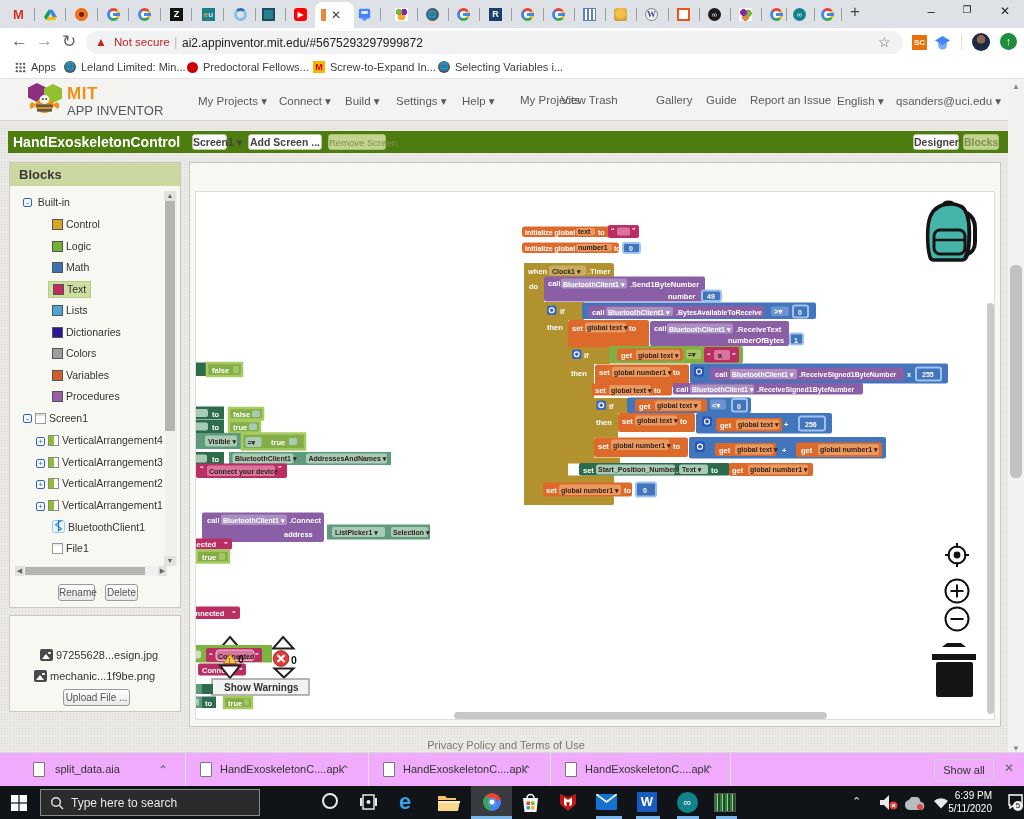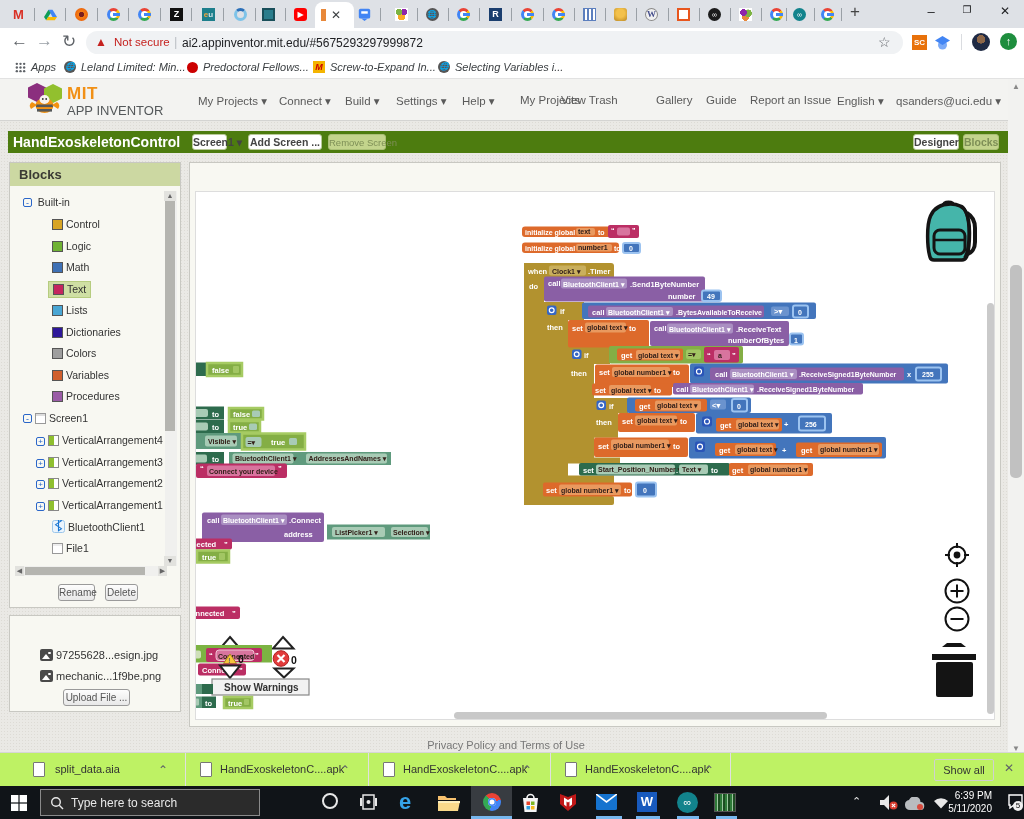--- a/index.html
+++ b/index.html
@@ -15,21 +15,21 @@
 .gg::after{content:"";position:absolute;left:3px;top:3px;width:7px;height:7px;border-radius:50%;background:#fff;}
 .gg::before{content:"";position:absolute;left:6px;top:5px;width:7px;height:3px;background:#4285f4;z-index:2;}
 #activetab{position:absolute;left:315px;top:2px;width:39px;height:26px;background:#fff;border-radius:8px 8px 0 0;}
 .winctl{position:absolute;top:4px;color:#202124;font-size:13px;width:20px;text-align:center;}
 
 #toolbar{left:0;top:28px;width:1024px;height:29px;background:#ffffff;}
 .navic{position:absolute;top:3px;color:#5f6368;font-size:17px;}
 #omni{position:absolute;left:86px;top:3px;width:817px;height:23px;background:#f0f2f4;border-radius:12px;}
 
 #bookmarks{left:0;top:57px;width:1024px;height:22px;background:#ffffff;border-bottom:1px solid #e2e2e2;}
-.bm{position:absolute;top:4px;font-size:11px;color:#3c4043;font-style:italic;}
+.bm{position:absolute;top:4px;font-size:11px;color:#3c4043;}
 
 #aihead{left:0;top:79px;width:1024px;height:42px;background:#f3f3f1;border-bottom:1px solid #d4d4d2;}
 .menu{position:absolute;top:15px;font-size:11.5px;color:#5a5a5a;}
 
 #greenbar{z-index:1;left:8px;top:131px;width:1000px;height:22px;background:#4d7c0f;}
 .gbtn{position:absolute;top:3px;height:16px;background:#fff;border:1px solid #b9c99a;border-radius:3px;font-size:10.5px;font-weight:bold;color:#444;text-align:center;line-height:15px;white-space:nowrap;}
 
 .panel{position:absolute;background:#f8f8f2;border:1px solid #c8c8c2;z-index:1;}
 .phead{position:absolute;left:0;top:0;width:100%;height:23px;background:#ccd8a2;color:#3a3a34;font-weight:bold;font-size:13px;line-height:23px;padding-left:9px;}
 .trow{position:absolute;font-size:10.5px;color:#333;white-space:nowrap;}
@@ -37,21 +37,21 @@
 .grybtn{position:absolute;height:17px;background:linear-gradient(#fdfdfd,#e8e8e8);border:1px solid #9a9a9a;border-radius:3px;font-size:10px;color:#555;text-align:center;line-height:15px;white-space:nowrap;}
 .vaplus{display:inline-block;width:9px;height:9px;border:1px solid #2a66c9;border-radius:2px;color:#2a66c9;font-size:8px;line-height:8px;text-align:center;vertical-align:0px;}
 .vaico{display:inline-block;width:11px;height:11px;border:1px solid #888;background:linear-gradient(90deg,#8fbf2f 0 5px,#fff 5px);vertical-align:-2px;margin-right:3px;}
 .imgico{display:inline-block;position:relative;width:13px;height:12px;background:#4a4a4a;border-radius:2px;vertical-align:-2px;margin-right:3px;}
 .imgico::after{content:"";position:absolute;left:2px;bottom:2px;border-left:4.5px solid transparent;border-right:4.5px solid transparent;border-bottom:5px solid #fff;}
 .imgico::before{content:"";position:absolute;right:2.5px;top:2.5px;width:2.5px;height:2.5px;border-radius:50%;background:#fff;}
 
 .sbtrack{position:absolute;background:#f4f4f4;}
 .sbthumb{position:absolute;background:#c1c1c1;border-radius:5px;}
 
-#dlbar{left:0;top:752px;width:1024px;height:34px;background:#bef264;border-top:1px solid #d6d6d6;}
+#dlbar{left:0;top:752px;width:1024px;height:34px;background:#f0abfc;border-top:1px solid #d6d6d6;}
 .dlitem{position:absolute;top:7px;font-size:11px;color:#333;}
 .dlsep{position:absolute;top:0;width:1px;height:34px;background:#e0e0e0;}
 .dlico{position:absolute;top:9px;width:12px;height:15px;border:1.2px solid #777;border-radius:1px;background:#fff;}
 .dlchev{position:absolute;top:10px;color:#5f6368;font-size:12px;}
 
 #taskbar{left:0;top:786px;width:1024px;height:33px;background:#101418;}
 </style>
 </head>
 <body>
 <div id="root">
@@ -232,21 +232,21 @@
     <div style="position:absolute;left:154px;top:393px;width:12px;height:10px;background:#e2e2de;color:#666;font-size:7px;text-align:center;line-height:10px;">▼</div>
     <div class="sbtrack" style="left:5px;top:403px;width:152px;height:10px;background:#f0f0ee;"></div>
     <div class="sbthumb" style="left:15px;top:404px;width:120px;height:8px;background:#b5b5b0;border-radius:0;"></div>
     <div style="position:absolute;left:5px;top:403px;width:9px;height:10px;background:#e2e2de;color:#666;font-size:7px;text-align:center;line-height:10px;">◀</div>
     <div style="position:absolute;left:148px;top:403px;width:9px;height:10px;background:#e2e2de;color:#666;font-size:7px;text-align:center;line-height:10px;">▶</div>
     <div class="grybtn" style="left:48px;top:421px;width:37px;text-align:center;">Rename</div>
     <div class="grybtn" style="left:95px;top:421px;width:33px;">Delete</div>
   </div>
   <div id="mediapanel" class="panel" style="left:9px;top:615px;width:172px;height:97px;">
     <div class="trow" style="left:30px;top:33px;font-size:11px;"><span class="imgico"></span>97255628...esign.jpg</div>
-    <div class="trow" style="left:30px;top:54px;font-size:11px;"><span class="imgico"></span>mechanic...1f9be.png</div>
+    <div class="trow" style="left:24px;top:54px;font-size:11px;"><span class="imgico"></span>mechanic...1f9be.png</div>
     <div class="grybtn" style="left:53px;top:73px;width:67px;">Upload File ...</div>
   </div>
   <div id="viewerpanel" class="panel" style="left:189px;top:162px;width:812px;height:565px;">
     <div id="canvas" style="position:absolute;left:5px;top:28px;width:800px;height:529px;background:#fff;border:1px solid #ddd;overflow:hidden;">
 <svg width="800" height="529" viewBox="194 190 800 529" font-family="Liberation Sans, sans-serif">
 <style>
 .or{fill:#dd6a2b}.orc{fill:#e9995f}.pu{fill:#8a5fa5}.puc{fill:#aa8fc2}.bl{fill:#4375bc}.blc{fill:#6b93ce}
 .gr{fill:#84ae45}.grc{fill:#a2c663}.mg{fill:#bb2e64}.mgc{fill:#d8749e}.gd{fill:#b2922f}.gdc{fill:#c9af5d}
 .dg{fill:#2d6b4d}.sg{fill:#5f9a7d}.sgc{fill:#a8cbb5}
 .w{fill:#fff;font-size:7.5px;font-weight:bold}.ws{fill:#fff;font-size:7px;font-weight:bold}

